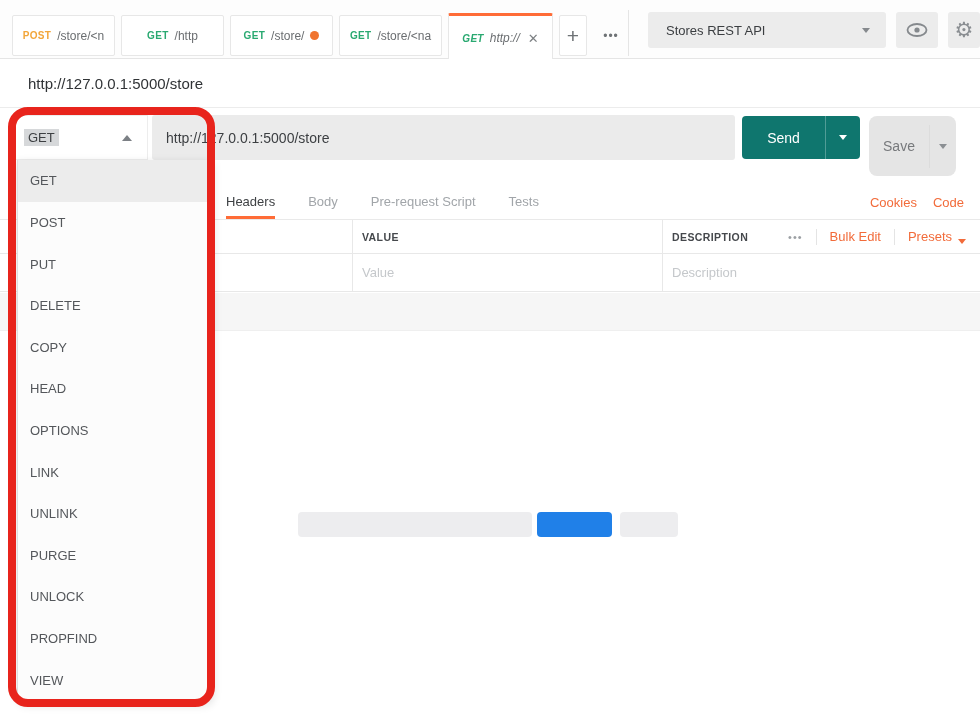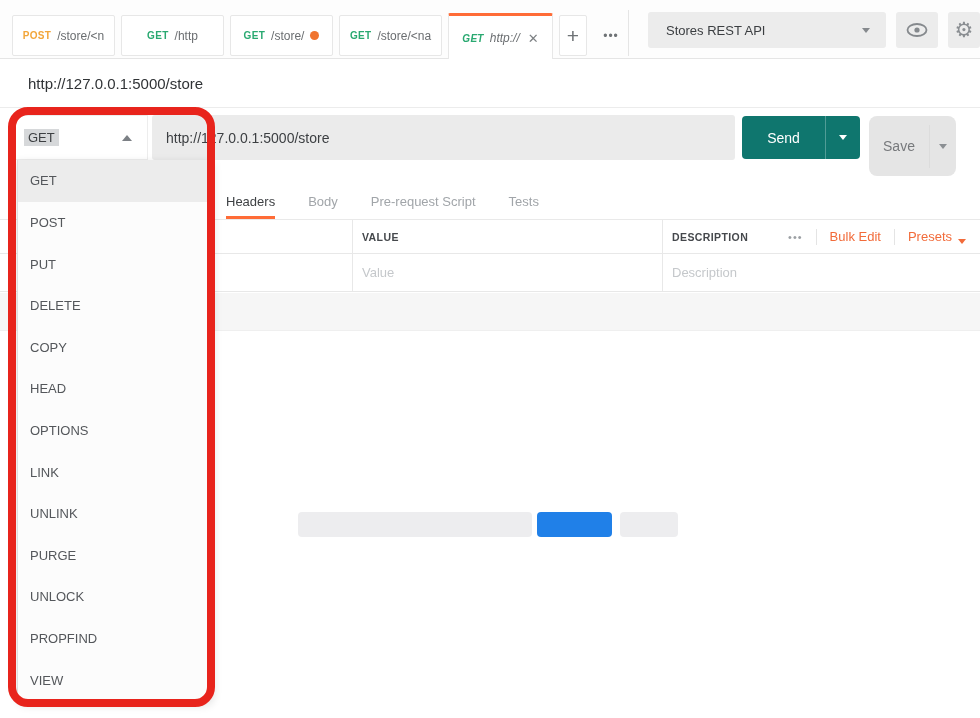--- a/index.html
+++ b/index.html
@@ -180,20 +180,24 @@
       <span class="caret-up"></span>
     </div>
   </div>
 
   <div class="editor-tabs">
     <div class="etab active">Headers</div>
     <div class="etab">Body</div>
     <div class="etab">Pre-request Script</div>
     <div class="etab">Tests</div>
   </div>
+  <div class="editor-links">
+    <span class="orange-link">Cookies</span>
+    <span class="orange-link">Code</span>
+  </div>
 
   <div class="kv-table">
     <div class="kv-row kv-head">
       <div class="kv-cell"></div>
       <div class="kv-cell b">
         <span class="kv-label">VALUE</span>
       </div>
       <div class="kv-cell b">
         <span class="kv-label">DESCRIPTION</span>
         <span class="kv-controls">

